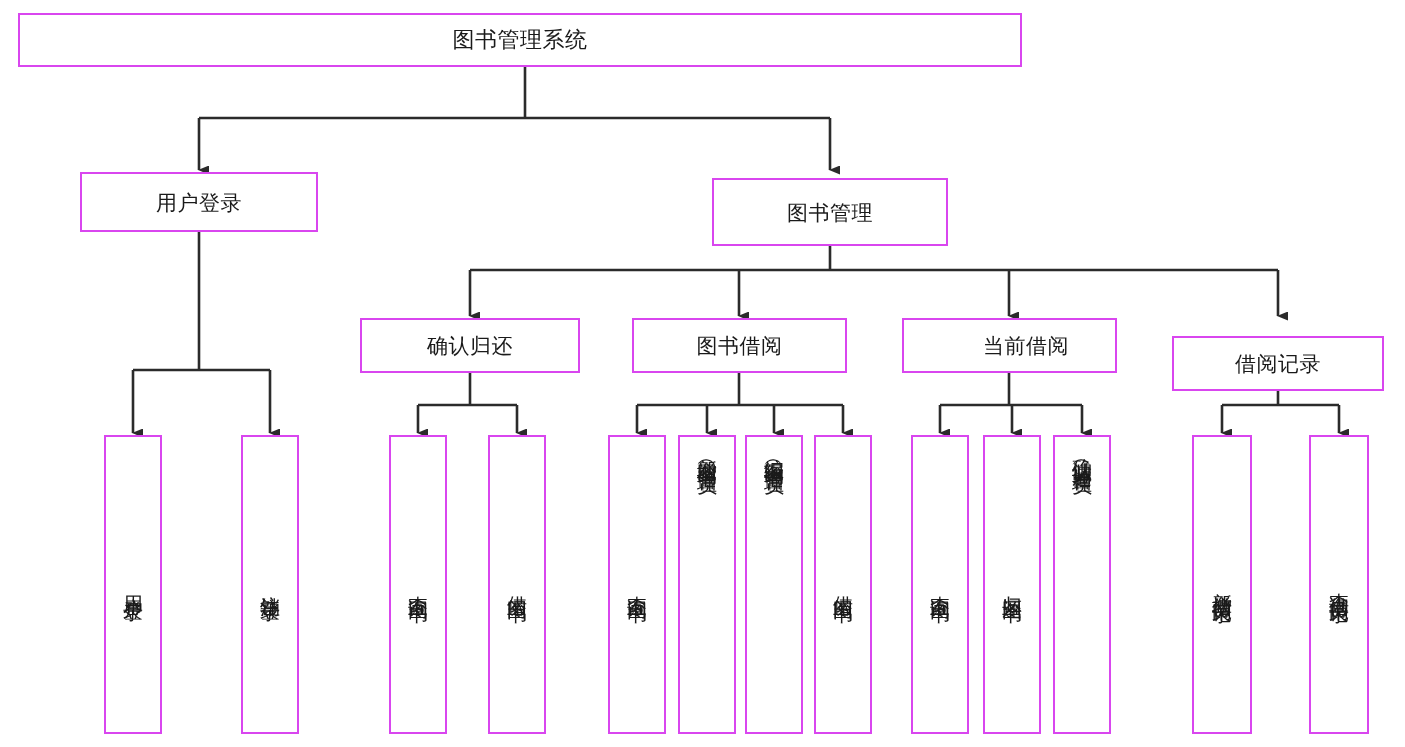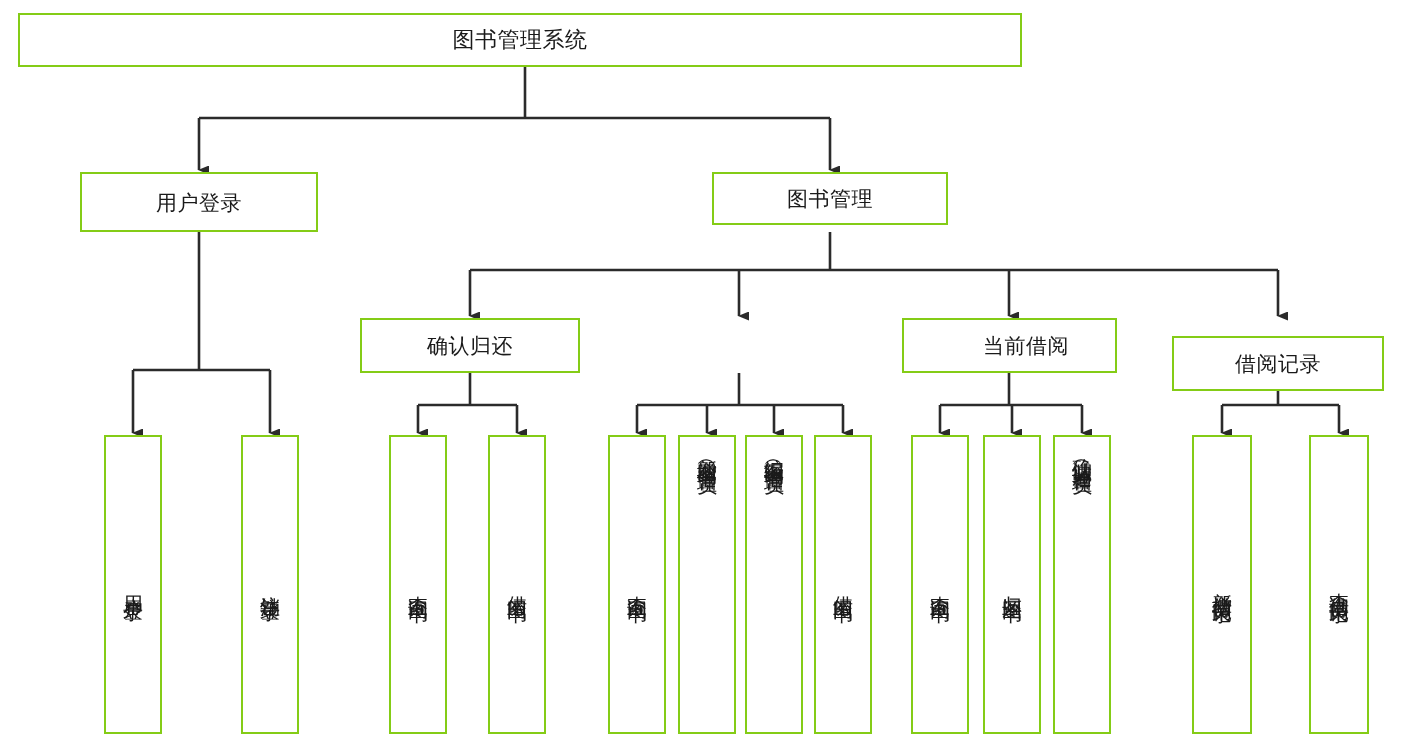--- a/index.html
+++ b/index.html
@@ -26,21 +26,21 @@
     top: 0;
     width: 1405px;
     height: 747px;
     pointer-events: none;
   }
   
   .node {
     position: absolute;
     box-sizing: border-box;
     background: #ffffff;
-    border: 2px solid #84cc16;
+    border: 2px solid #d946ef;
     display: flex;
     align-items: center;
     justify-content: center;
     overflow: hidden;
   }
   .node-label {
     display: block;
     white-space: nowrap;
     letter-spacing: 0.5px;
   }
@@ -132,27 +132,30 @@
       </g>
   </svg>
 
   <div class="node root horiz" style="left: 18px; top: 13px; width: 1004px; height: 54px;">
     <span class="node-label">图书管理系统</span>
   </div>
 
   <div class="node horiz" style="left: 80px; top: 172px; width: 238px; height: 60px;">
     <span class="node-label">用户登录</span>
   </div>
-  <div class="node horiz" style="left: 712px; top: 172px; width: 236px; height: 53px;">
+  <div class="node horiz" style="left: 712px; top: 178px; width: 236px; height: 68px;">
     <span class="node-label">图书管理</span>
   </div>
 
   <div class="node horiz" style="left: 360px; top: 318px; width: 220px; height: 55px;">
     <span class="node-label">确认归还</span>
   </div>
+  <div class="node horiz" style="left: 632px; top: 318px; width: 215px; height: 55px;">
+    <span class="node-label">图书借阅</span>
+  </div>
   <div class="node horiz" style="left: 902px; top: 318px; width: 215px; height: 55px; padding-left: 33px;">
     <span class="node-label">当前借阅</span>
   </div>
   <div class="node horiz" style="left: 1172px; top: 318px; width: 212px; height: 55px; margin-top: 18px;">
     <span class="node-label">借阅记录</span>
   </div>
 
   <div class="node vert centered" style="left: 104px; top: 435px; width: 58px; height: 299px;">
     <span class="node-label">用户登录</span>
   </div>

